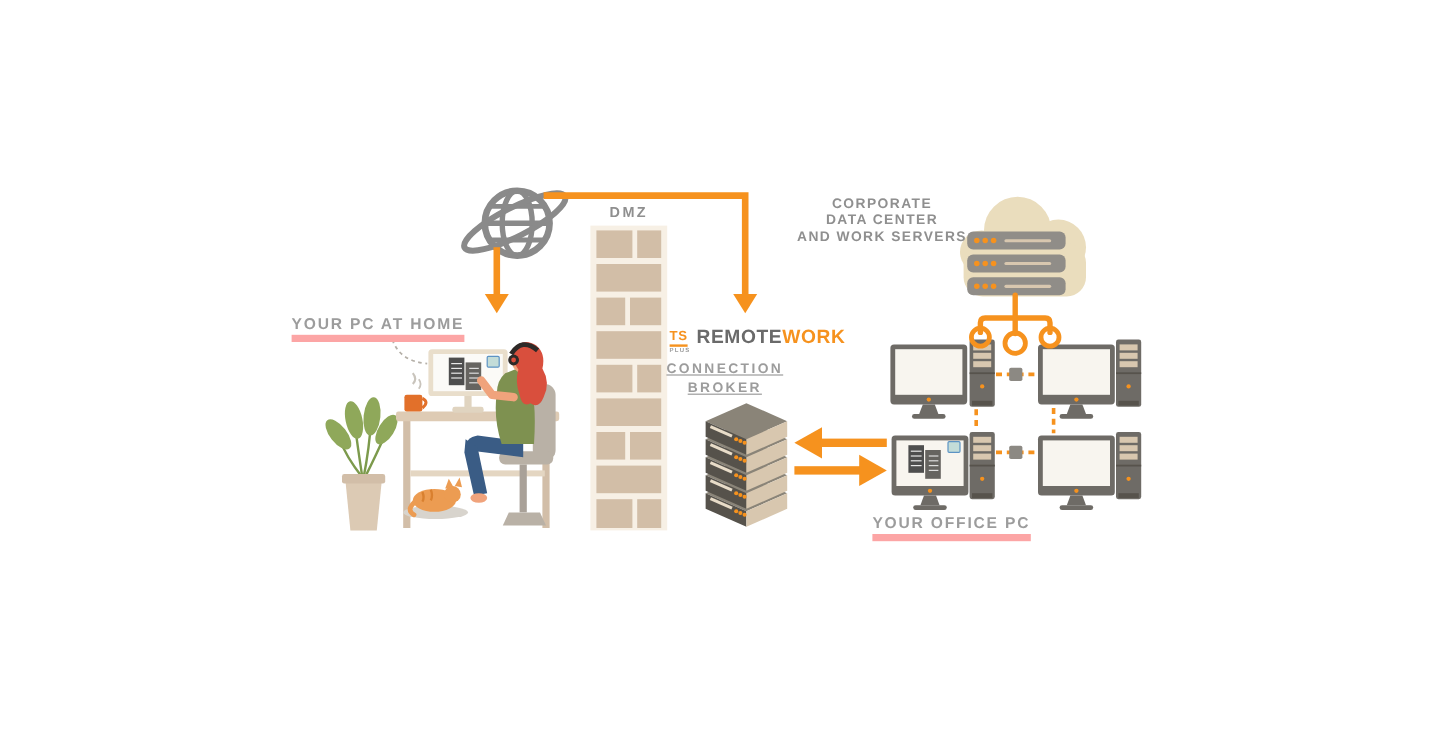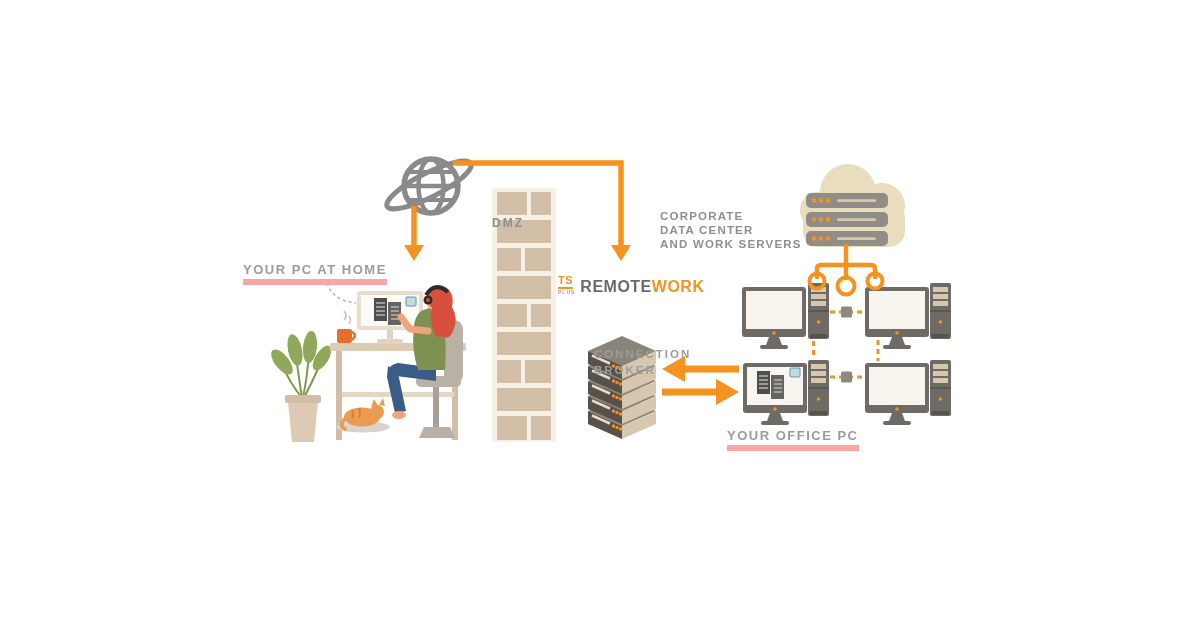--- a/index.html
+++ b/index.html
@@ -6,25 +6,25 @@
   .canvas{
     position:relative;width:1200px;height:628px;background:#ffffff;
     font-family:"Liberation Sans",sans-serif;overflow:hidden;
   }
   .layer{position:absolute;left:0;top:0;}
   .lbl{
     position:absolute;color:#9C9C9C;font-weight:bold;letter-spacing:1.5px;
     font-size:13px;white-space:nowrap;
   }
   .lbl.underline{border-bottom:6px solid #fca5a5;padding-bottom:2px;}
-  .lbl.center{text-align:left;margin-top:46px;}
+  .lbl.center{text-align:center;}
   .dmz{font-size:12px;letter-spacing:2px;color:#8F8F8F;}
   .broker-lbl{font-size:11.5px;line-height:16px;letter-spacing:2px;color:#9C9C9C;width:120px;}
   .corp-lbl{font-size:11.5px;line-height:14px;letter-spacing:1.2px;color:#8F8F8F;width:150px;}
-  .logo{position:absolute;display:flex;align-items:flex-end;gap:5px;}
+  .logo{position:absolute;display:flex;align-items:flex-start;gap:5px;}
   .logo .ts-mark{display:flex;flex-direction:column;align-items:flex-start;line-height:1;padding-top:1px;}
   .logo .ts{color:#F6921E;font-weight:bold;font-size:11px;letter-spacing:0.5px;border-bottom:2px solid #F6921E;padding-bottom:1px;}
   .logo .plus{color:#9C9C9C;font-size:5px;font-weight:bold;letter-spacing:1px;margin-top:1px;}
   .logo .word{font-size:16px;font-weight:bold;letter-spacing:0.5px;line-height:1;}
   .logo .remote{color:#6A6A6A;}
   .logo .work{color:#F6921E;}
 </style>
 </head>
 <body>
 
@@ -366,21 +366,21 @@
   <div class="logo" style="left:558px;top:274px;">
     <span class="ts-mark">
       <span class="ts">TS</span>
       <span class="plus">PLUS</span>
     </span>
     <span class="word">
       <span class="remote">REMOTE</span><span class="work">WORK</span>
     </span>
   </div>
 
-  <div class="lbl broker-lbl center" style="left:594px;top:300px;">
+  <div class="lbl broker-lbl center" style="left:544px;top:300px;text-decoration:underline;">
     <div>CONNECTION</div>
     <div>BROKER</div>
   </div>
 
   <div class="lbl corp-lbl center" style="left:660px;top:163px;">
     <div>CORPORATE</div>
     <div>DATA CENTER</div>
     <div>AND WORK SERVERS</div>
   </div>
 

